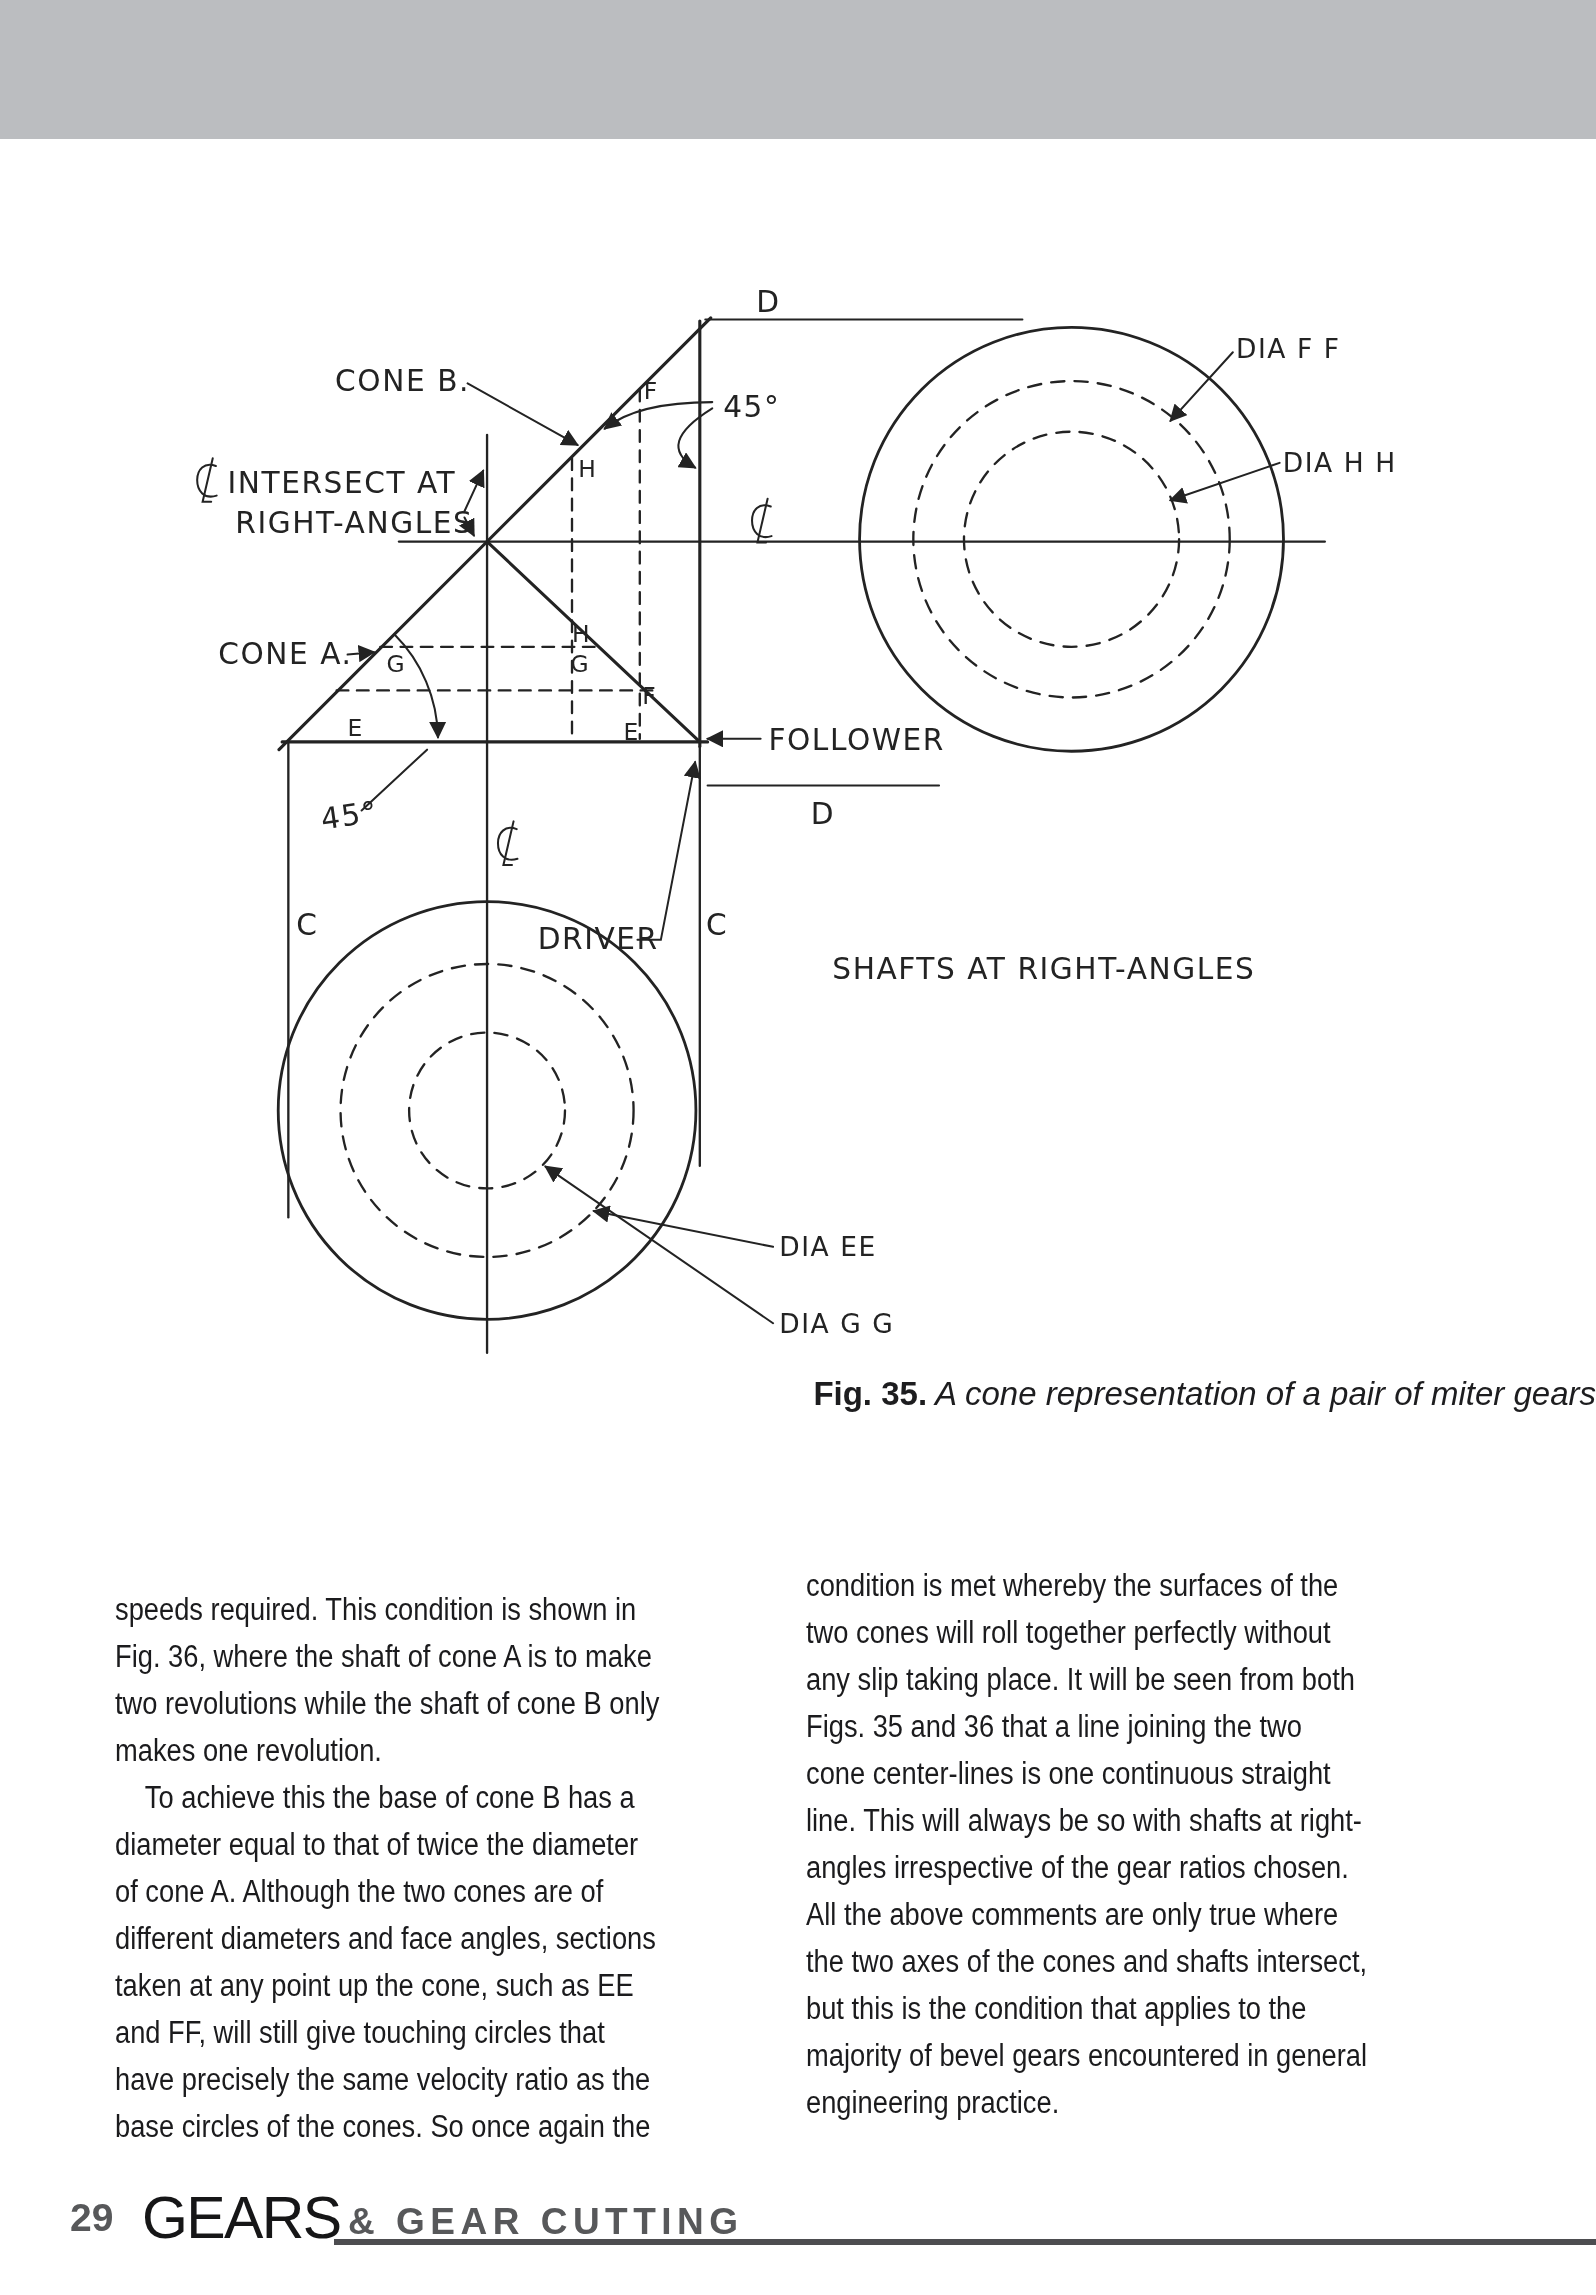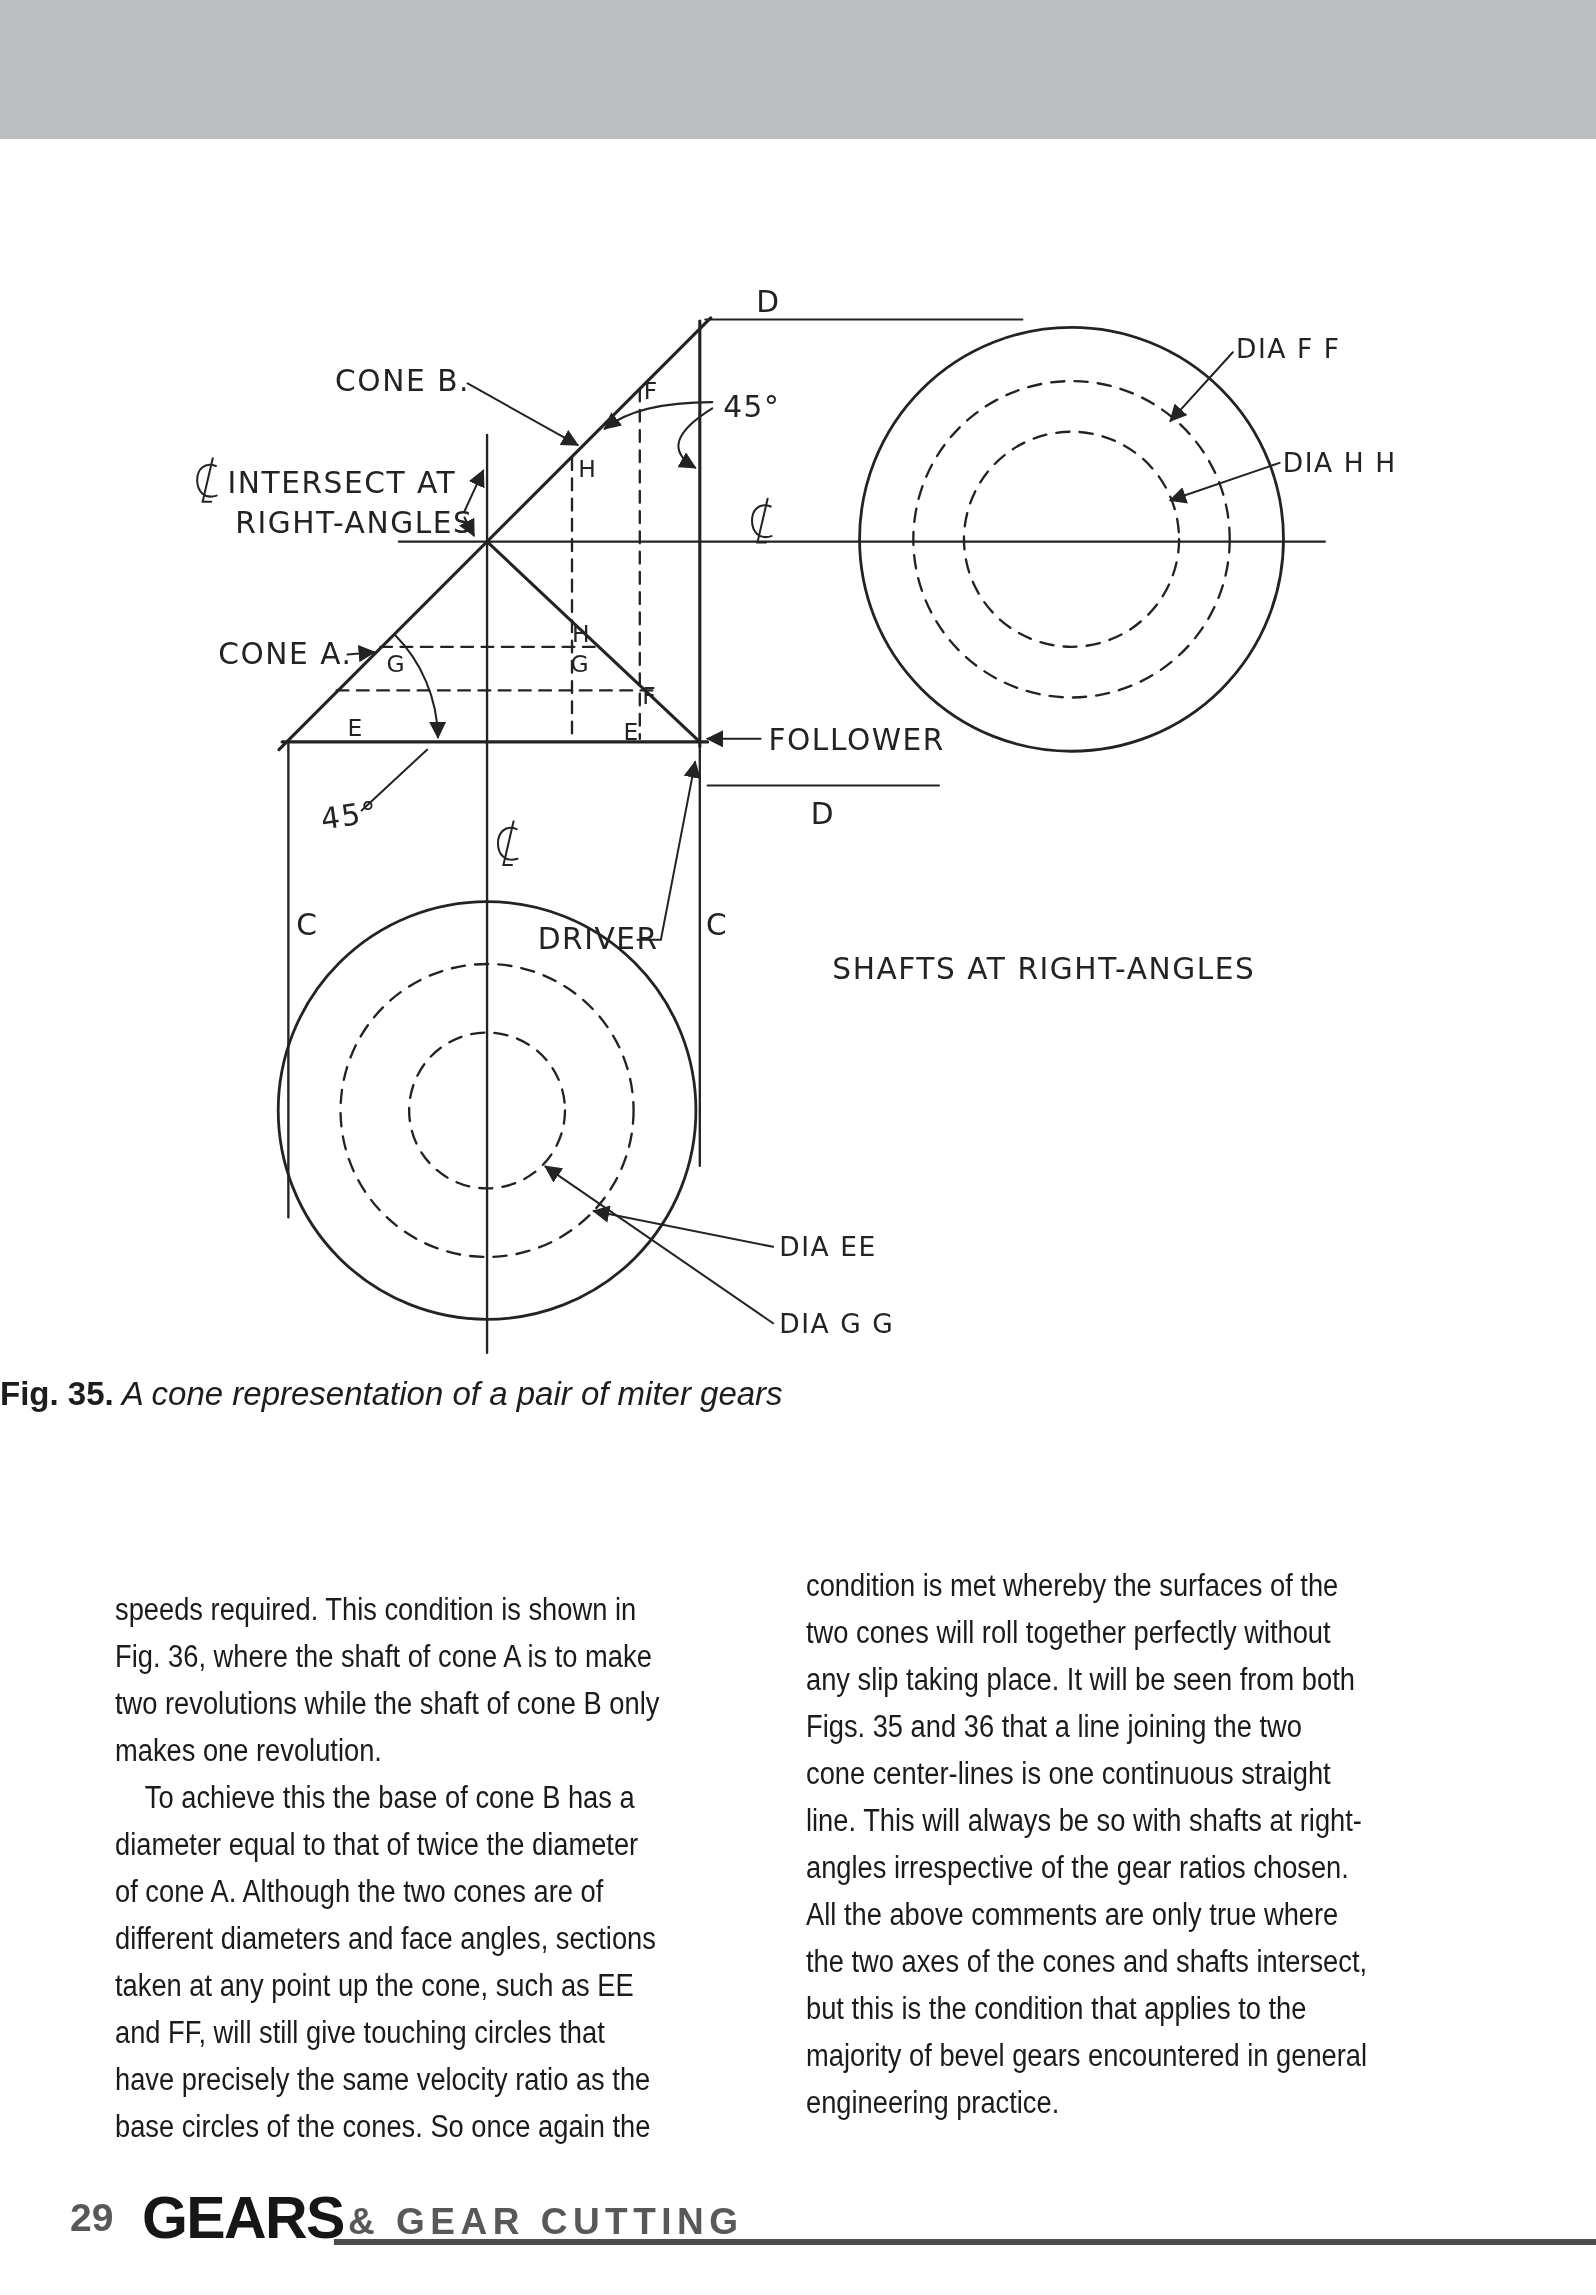--- a/index.html
+++ b/index.html
@@ -11,32 +11,32 @@
   svg .main{stroke-width:4;}
   svg .axis{stroke-width:3;}
   svg .thin{stroke-width:2.6;}
   svg .dash{stroke-width:3;stroke-dasharray:15 11;}
   svg .circ{stroke-width:3.6;}
   svg .dcirc{stroke-width:3;stroke-dasharray:17 13;}
   svg text{fill:#232323;}
   .hand{font-family:"DejaVu Sans",sans-serif;font-size:38px;letter-spacing:2px;}
   .hand.md{font-size:34px;letter-spacing:2px;}
   .hand.sm{font-size:30px;letter-spacing:0;}
-  .caption{position:absolute;left:0;top:1375px;width:1596px;text-align:left;
+  .caption{position:absolute;left:0;top:1375px;width:1596px;text-align:right;
            font-size:33px;color:#1d1d1f;}
   .caption .capb{font-weight:bold;font-style:normal;}
   .caption .capi{font-style:italic;}
   .col{position:absolute;top:1562px;color:#1b1b1d;}
   .col.left{left:115px;width:670px;margin-top:24px;}
   .col.right{left:806px;width:702px;}
   .bodyline{font-size:31px;line-height:47px;white-space:pre;transform:scaleX(0.88);
             transform-origin:left top;letter-spacing:0px;}
   .footer-num{position:absolute;left:70px;top:2198px;font-size:39px;font-weight:bold;
               color:#57585a;line-height:1;}
-  .footer-title{position:absolute;left:142px;top:2189px;font-size:59px;font-weight:700;
+  .footer-title{position:absolute;left:142px;top:2189px;font-size:59px;font-weight:400;
                 color:#161617;letter-spacing:-1.6px;line-height:1;}
   .footer-sub{position:absolute;left:348px;top:2203px;font-size:37px;font-weight:700;
               color:#57585a;letter-spacing:5.5px;line-height:1;}
   .footer-rule{position:absolute;left:334px;top:2239px;width:1262px;height:5.5px;background:#4d4d50;}
 </style>
 </head>
 <body>
 
 <div class="page">
 

